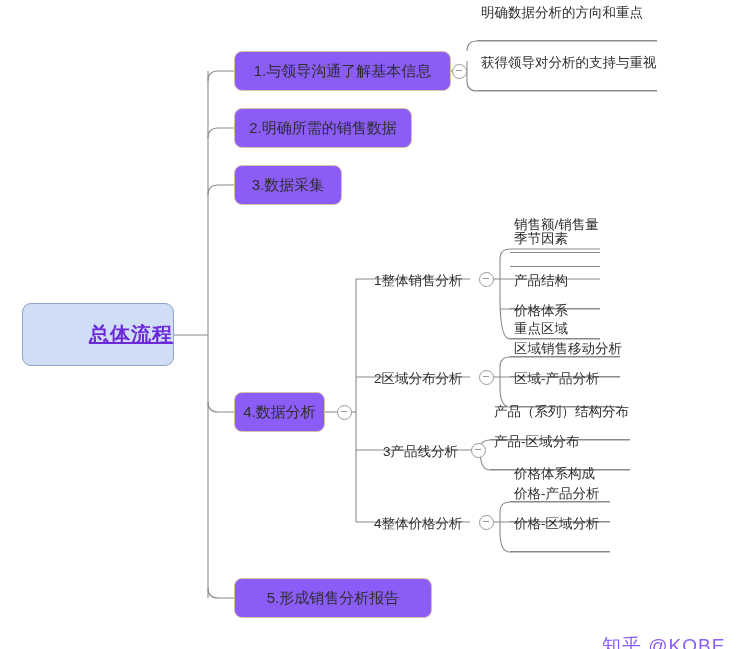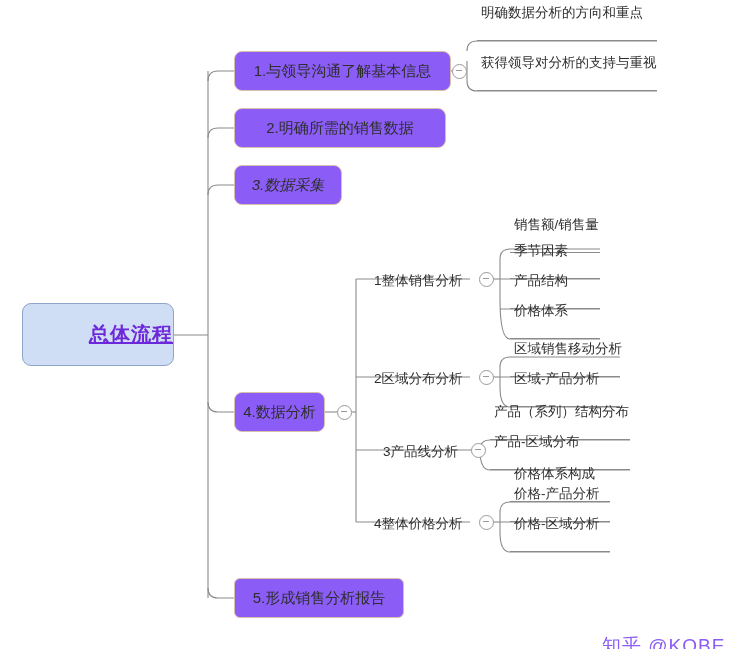--- a/index.html
+++ b/index.html
@@ -148,34 +148,34 @@
 
   <div class="root-node" style="left:22px;top:303px;width:152px;height:63px;">
     <span>总体流程</span>
   </div>
 
   <div class="l1-node" style="left:234px;top:51px;width:217px;height:40px;">
     <span>1.与领导沟通了解基本信息</span>
   </div>
   <div class="toggle" style="left:452px;top:64px;"></div>
 
-  <div class="l1-node" style="left:234px;top:108px;width:212px;height:40px;">
+  <div class="l1-node" style="left:234px;top:108px;width:178px;height:40px;">
     <span>2.明确所需的销售数据</span>
   </div>
 
-  <div class="l1-node" style="left:234px;top:165px;width:108px;height:40px;font-style:italic;">
+  <div class="l1-node" style="left:234px;top:165px;width:108px;height:40px;">
     <span>3.数据采集</span>
   </div>
 
   <div class="l1-node" style="left:234px;top:392px;width:91px;height:40px;">
     <span>4.数据分析</span>
   </div>
   <div class="toggle" style="left:337px;top:405px;"></div>
 
-  <div class="l1-node" style="left:234px;top:578px;width:170px;height:40px;border-radius:6px;">
+  <div class="l1-node" style="left:234px;top:578px;width:198px;height:40px;">
     <span>5.形成销售分析报告</span>
   </div>
 
   <div class="leaf" style="left:477px;top:22px;width:180px;height:19px;">
     <span>明确数据分析的方向和重点</span>
   </div>
   <div class="leaf" style="left:477px;top:72px;width:180px;height:19px;">
     <span>获得领导对分析的支持与重视</span>
   </div>
 
@@ -195,30 +195,33 @@
   <div class="toggle" style="left:471px;top:443px;"></div>
 
   <div class="l2-node" style="left:374px;top:511px;height:22px;">
     <span>4整体价格分析</span>
   </div>
   <div class="toggle" style="left:479px;top:515px;"></div>
 
   <div class="leaf" style="left:510px;top:234px;width:90px;height:19px;">
     <span>销售额/销售量</span>
   </div>
-  <div class="leaf" style="left:510px;top:260px;width:90px;height:19px;">
+  <div class="leaf" style="left:510px;top:248px;width:90px;height:19px;">
     <span>季节因素</span>
   </div>
   <div class="leaf" style="left:510px;top:290px;width:90px;height:19px;">
     <span>产品结构</span>
   </div>
   <div class="leaf" style="left:510px;top:320px;width:90px;height:19px;">
     <span>价格体系</span>
   </div>
 
+  <div class="leaf" style="left:510px;top:338px;width:110px;height:19px;">
+    <span>重点区域</span>
+  </div>
   <div class="leaf" style="left:510px;top:358px;width:110px;height:19px;">
     <span>区域销售移动分析</span>
   </div>
   <div class="leaf" style="left:510px;top:388px;width:110px;height:19px;">
     <span>区域-产品分析</span>
   </div>
 
   <div class="leaf" style="left:490px;top:421px;width:140px;height:19px;">
     <span>产品（系列）结构分布</span>
   </div>

